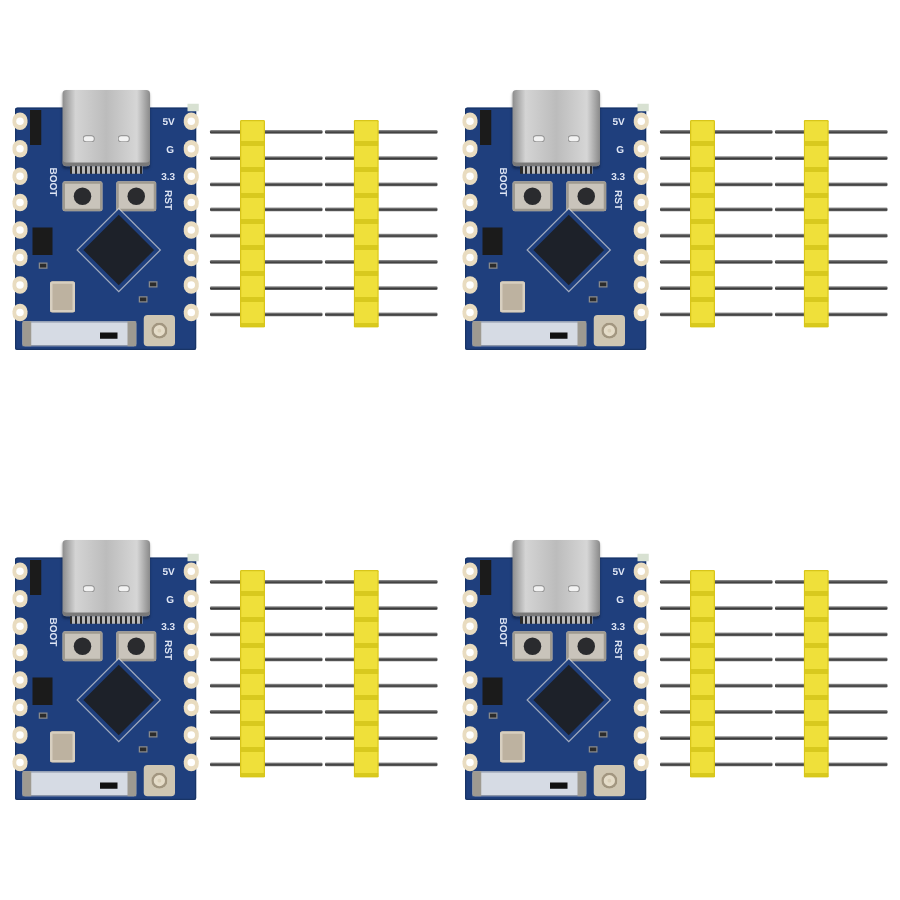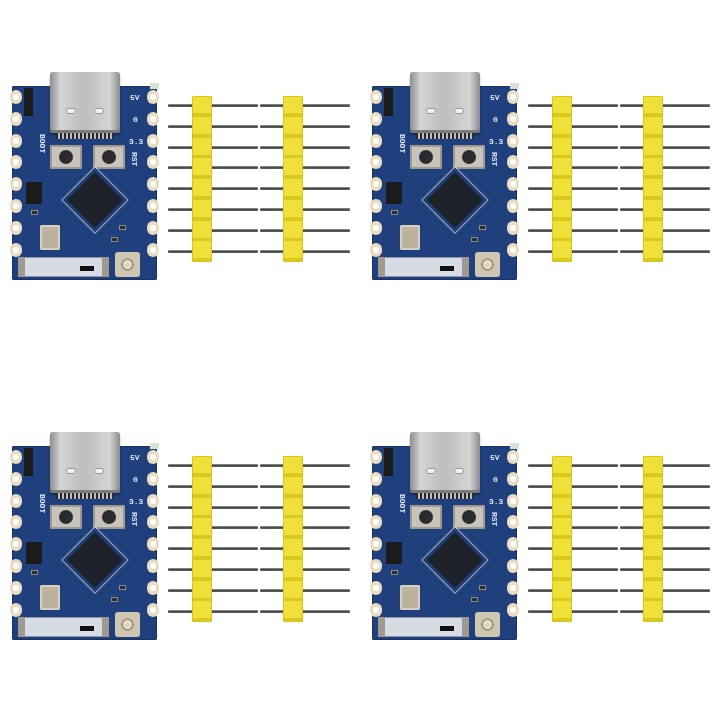--- a/index.html
+++ b/index.html
@@ -1,18 +1,18 @@
 <!DOCTYPE html>
 <html><head>
 <meta charset="utf-8">
 <style>
   html, body { margin:0; padding:0; background:#ffffff; }
   body { width:720px; height:720px; position:relative; overflow:hidden; font-family:"Liberation Sans", sans-serif; }
   .grid { position:absolute; left:0; top:0; width:720px; height:720px; }
-  .cell { position:absolute; width:360px; height:360px;font-family:Liberation Mono, monospace; }
+  .cell { position:absolute; width:360px; height:360px; }
   .cell[data-idx="0"] { left:0; top:0; }
   .cell[data-idx="1"] { left:360px; top:0; }
   .cell[data-idx="2"] { left:0; top:360px; }
   .cell[data-idx="3"] { left:360px; top:360px; }
 
   
   .board { position:absolute; left:12px; top:86px; width:145px; height:194px; background:#1f3f7d; border-radius:2px;
            box-shadow: inset 0 0 0 1px #183466; }
   .pad { position:absolute; width:12px; height:14px; background:#e9dcc0; border-radius:7px; }
   .pad::after { content:""; position:absolute; left:3px; top:4px; width:6px; height:6px; border-radius:50%; background:#ffffff; }

